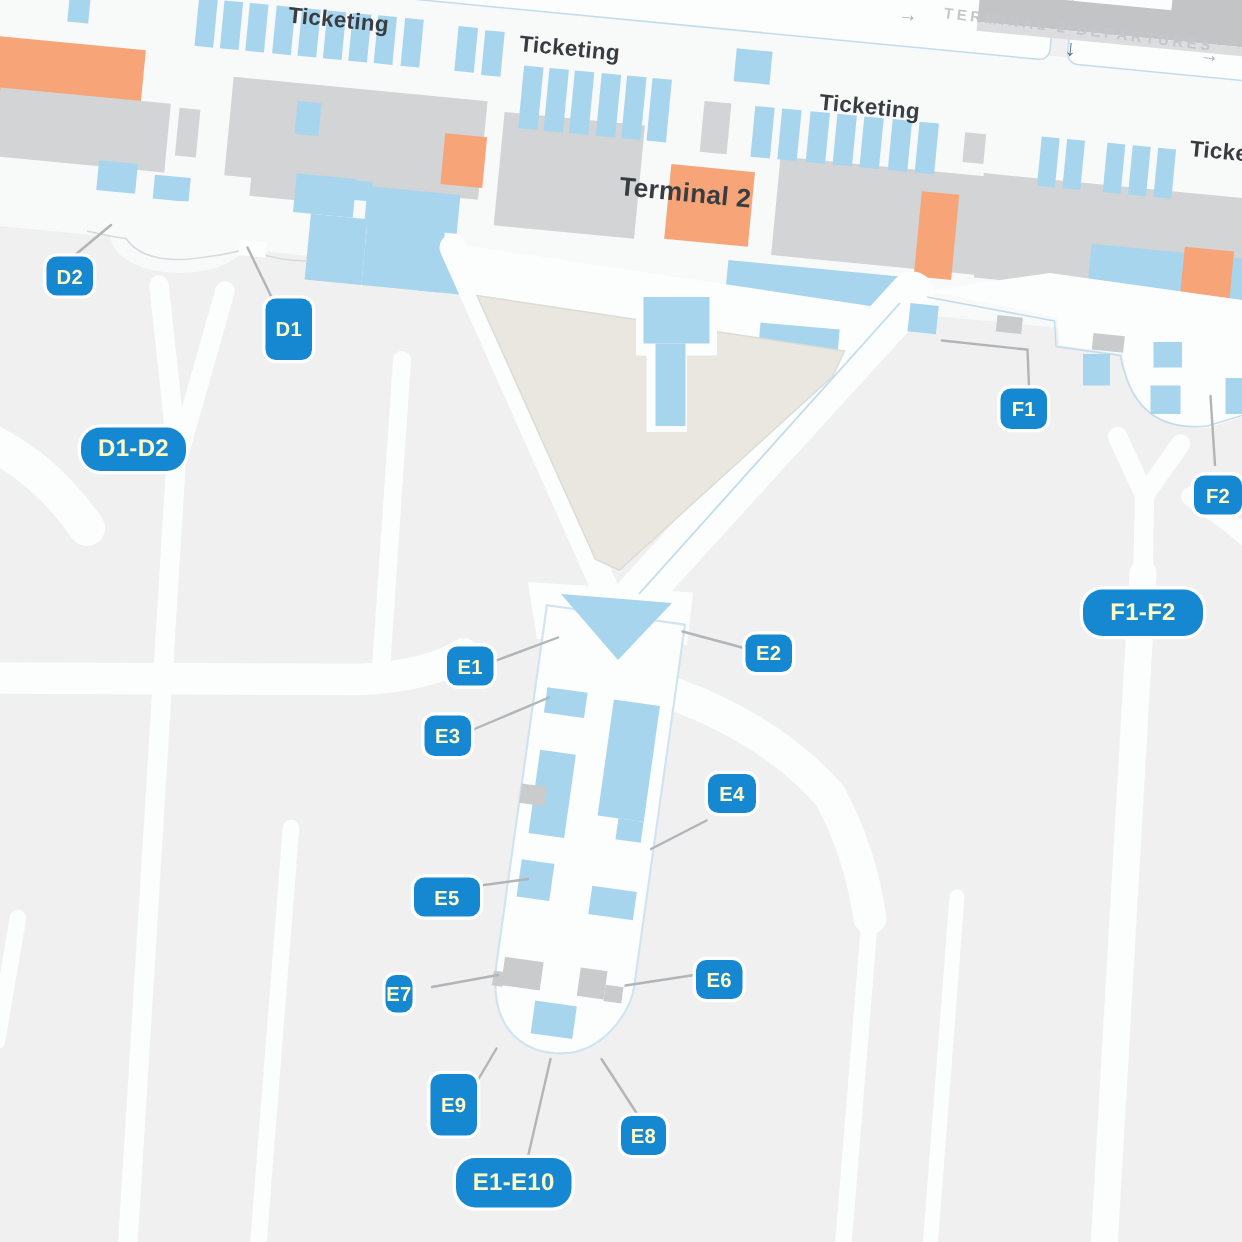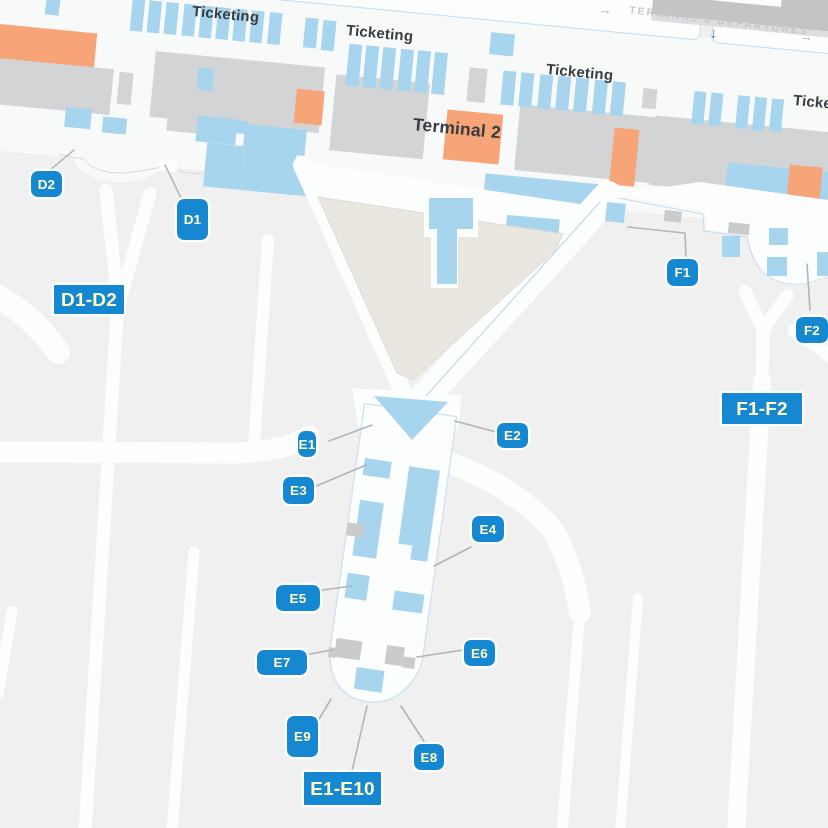--- a/index.html
+++ b/index.html
@@ -12,21 +12,21 @@
   .terminal-title{font-size:17.5px;font-weight:700;letter-spacing:.2px;}
   .sign-text{font-size:10px;font-weight:600;letter-spacing:2.4px;
              color:var(--sign-text,#c4c7ca);transform:rotate(7deg);}
   .arrow{position:absolute;font-weight:700;transform:rotate(6deg);}
   .arrow.dark{color:var(--arrow-dark,#5d6c7e);font-size:15px;}
   .arrow.light{color:var(--arrow-light,#a9aeb3);font-size:13px;}
   .badge{position:absolute;display:flex;align-items:center;justify-content:center;
          background:var(--badge-blue,#1688d2);color:#fef9c3;font-weight:700;
          font-size:13.5px;border-radius:7px;letter-spacing:.2px;
          box-shadow:0 0 0 2.2px rgba(255,255,255,.95);}
-  .badge.lg{font-size:19px;border-radius:1px;}
+  .badge.lg{font-size:16px;border-radius:13px;}
 </style>
 </head>
 <body>
 
 <div id="stage">
 
 <svg width="828" height="828" viewBox="0 0 828 828">
 
   <rect x="0" y="0" width="828" height="828" style="fill:var(--bg)"></rect>
 
@@ -210,24 +210,24 @@
 <div class="arrow dark" style="left:710px;top:24px">↓</div>
 <div class="arrow light" style="left:599px;top:2px">→</div>
 <div class="arrow light" style="left:800px;top:29px">→</div>
 
 <div class="badge" style="left:31px;top:171px;width:31px;height:26px">D2</div>
 <div class="badge" style="left:177px;top:199px;width:31px;height:41px">D1</div>
 <div class="badge lg" style="left:54px;top:285px;width:70px;height:29px">D1-D2</div>
 <div class="badge" style="left:667px;top:259px;width:31px;height:27px">F1</div>
 <div class="badge" style="left:796px;top:317px;width:32px;height:26px">F2</div>
 <div class="badge lg" style="left:722px;top:393px;width:80px;height:31px">F1-F2</div>
-<div class="badge" style="left:298px;top:431px;width:18px;height:26px">E1</div>
+<div class="badge" style="left:298px;top:431px;width:31px;height:26px">E1</div>
 <div class="badge" style="left:497px;top:423px;width:31px;height:25px">E2</div>
 <div class="badge" style="left:283px;top:477px;width:31px;height:27px">E3</div>
 <div class="badge" style="left:472px;top:516px;width:32px;height:26px">E4</div>
 <div class="badge" style="left:276px;top:585px;width:44px;height:26px">E5</div>
 <div class="badge" style="left:464px;top:640px;width:31px;height:26px">E6</div>
-<div class="badge" style="left:257px;top:650px;width:50px;height:25px">E7</div>
+<div class="badge" style="left:257px;top:650px;width:18px;height:25px">E7</div>
 <div class="badge" style="left:414px;top:744px;width:30px;height:26px">E8</div>
 <div class="badge" style="left:287px;top:716px;width:31px;height:41px">E9</div>
 <div class="badge lg" style="left:304px;top:772px;width:77px;height:33px">E1-E10</div>
 
 </div>
 
 </body></html>

